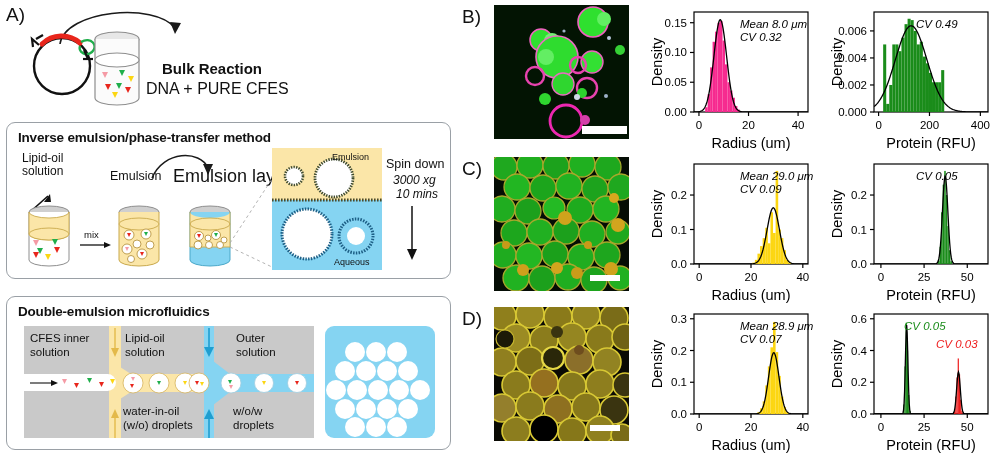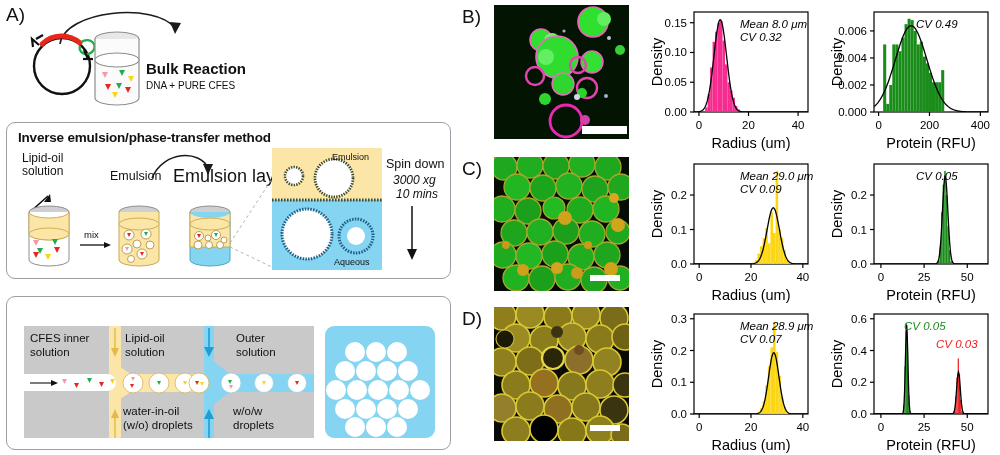--- a/index.html
+++ b/index.html
@@ -7,22 +7,22 @@
        font-family:"Liberation Sans", sans-serif; color:#111;}
   .abs{position:absolute;}
   .panel-letter{font-size:19px;font-family:"Liberation Sans",sans-serif;color:#111;}
 
   
   #panelA{left:0;top:0;width:455px;height:455px;}
   .roundbox{position:absolute;border:1.4px solid #9aa0a6;border-radius:9px;background:#fff;}
   .boxtitle{position:absolute;font-weight:bold;font-size:13.5px;letter-spacing:-0.2px;}
   .lbl{position:absolute;font-size:12px;line-height:13px;}
   .lbl-i{position:absolute;font-size:12px;font-style:italic;line-height:13px;}
-  .bold-lbl{position:absolute;font-weight:bold;font-size:15px;}
-  .plain-lbl{position:absolute;font-size:10px;}
+  .bold-lbl{position:absolute;font-weight:bold;font-size:15px;margin-left:16px;}
+  .plain-lbl{position:absolute;font-size:16px;}
 
   
   .mf-bg{position:absolute;background:#c9c9c9;}
   .mf-yellow{position:absolute;background:#fbe6a8;}
   .mf-blue{position:absolute;background:#85d4f2;}
   .mf-white{position:absolute;background:#fff;}
   .mf-lbl{position:absolute;font-size:11.5px;line-height:14px;color:#111;}
 
   
   .micro{position:absolute;overflow:hidden;}
@@ -166,20 +166,21 @@
 
   <div class="lbl" style="left:386px;top:158px;font-size:12.5px;">Spin down</div>
   <div class="lbl-i" style="left:393px;top:174px;">3000 xg</div>
   <div class="lbl-i" style="left:396px;top:188px;">10 mins</div>
   <svg class="abs" style="left:405px;top:206px;" width="14" height="56">
     <line x1="7" y1="0" x2="7" y2="46" stroke="#111" stroke-width="1.5"></line>
     <polygon points="7,54 2,43 12,43" fill="#111"></polygon>
   </svg>
 
   <div class="roundbox" style="left:6px;top:296px;width:443px;height:152px;"></div>
+  <div class="boxtitle" style="left:18px;top:304px;">Double-emulsion microfluidics</div>
 
   <div class="abs" style="left:24px;top:326px;width:290px;height:112px;overflow:hidden;">
     <div class="mf-bg" style="left:0;top:0;width:290px;height:112px;"></div>
 
     <div class="mf-yellow" style="left:85px;top:0;width:12px;height:112px;"></div>
 
     <div class="mf-blue" style="left:180px;top:0;width:10px;height:112px;"></div>
 
     <svg class="abs" style="left:85px;top:34px;" width="110" height="46">
       <path d="M0,0 L22,14 L105,14 L105,32 L22,32 L0,46 Z" fill="#fbe6a8"></path>

